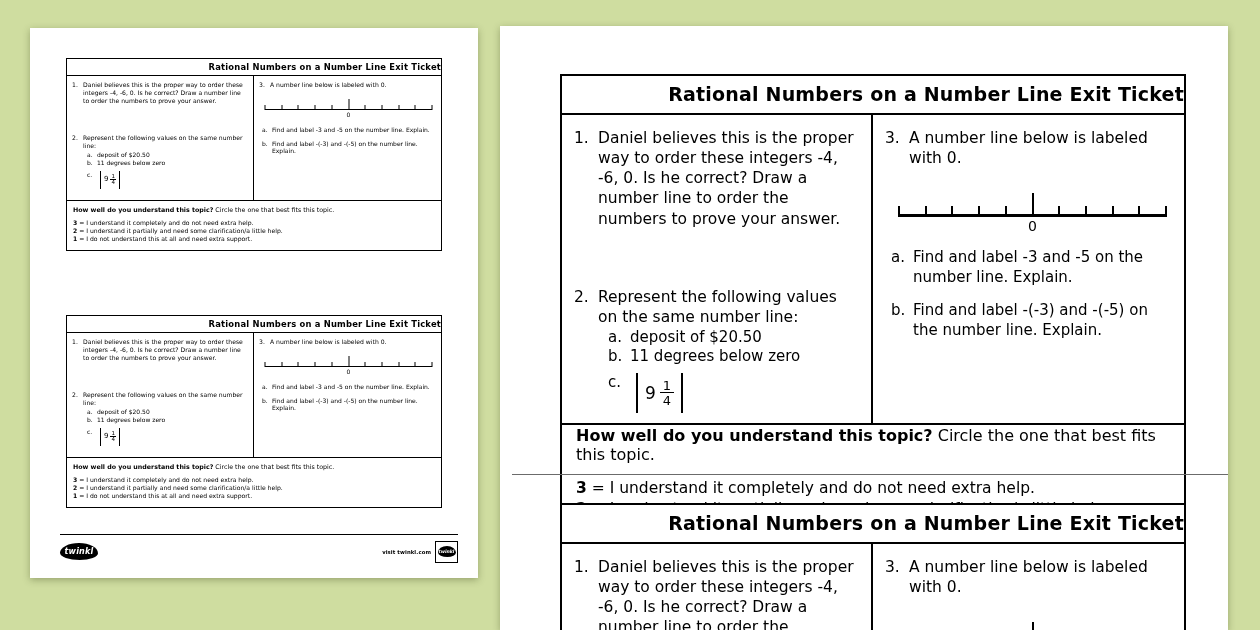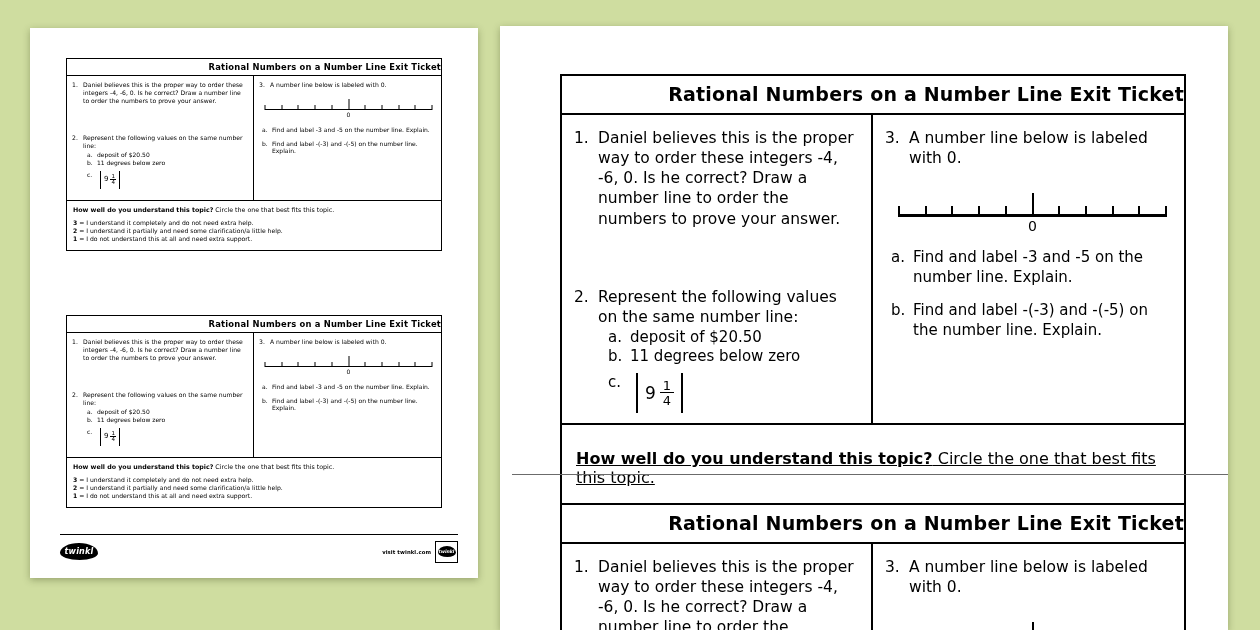--- a/index.html
+++ b/index.html
@@ -127,21 +127,21 @@
   .big .sub-list { margin-left: 34px; margin-top: 1px; font-size: 15px; line-height: 1.30; }
   .big .sub-lbl { width: 22px; }
   .big .numline-wrap { margin: 22px 6px 0 14px; }
   .big .numline { height: 42px; }
   .big .nl-axis { top: 24px; height: 3px; }
   .big .nl-tick { top: 16px; width: 2px; height: 11px; }
   .big .nl-tick.zero { top: 3px; height: 24px; }
   .big .nl-zero-label { top: 28px; font-size: 14px; }
   .big .ab-row { font-size: 15px; line-height: 1.30; margin-top: 16px; margin-left: 6px; }
   .big .ab-row + .ab-row { margin-top: 14px; }
-  .big .assess { padding: 24px 14px 16px; text-decoration: underline; }
+  .big .assess { padding: 1px 14px 16px; }
   .big .assess-head { font-size: 16px; }
   .big .scale { margin-top: 14px; font-size: 15.5px; line-height: 1.33; }
   .big .absval { margin-left: 6px; }
   .big .bar { width: 2px; height: 40px; }
   .big .absval .num { font-size: 17px; margin: 0 4px 0 7px; }
   .big .frac { font-size: 13px; margin-right: 7px; }
   .big .frac .num2 { padding: 0 3px; }
   .big .frac .den { padding: 1px 3px 0; }
 
   
@@ -494,20 +494,24 @@
         </div>
       </div>
     </div>
 
     <div class="assess">
       <div class="assess-head">
         <b>How well do you understand this topic?</b><span> Circle the one that best fits this topic.</span>
       </div>
       <div class="scale">
         <div class="scale-row">
+          <b>3</b>
+          <span>= I understand it completely and do not need extra help.</span>
+        </div>
+        <div class="scale-row">
           <b>2</b>
           <span>= I understand it partially and need some clarification/a little help.</span>
         </div>
         <div class="scale-row">
           <b>1</b>
           <span>= I do not understand this at all and need extra support.</span>
         </div>
       </div>
     </div>
   </div>

